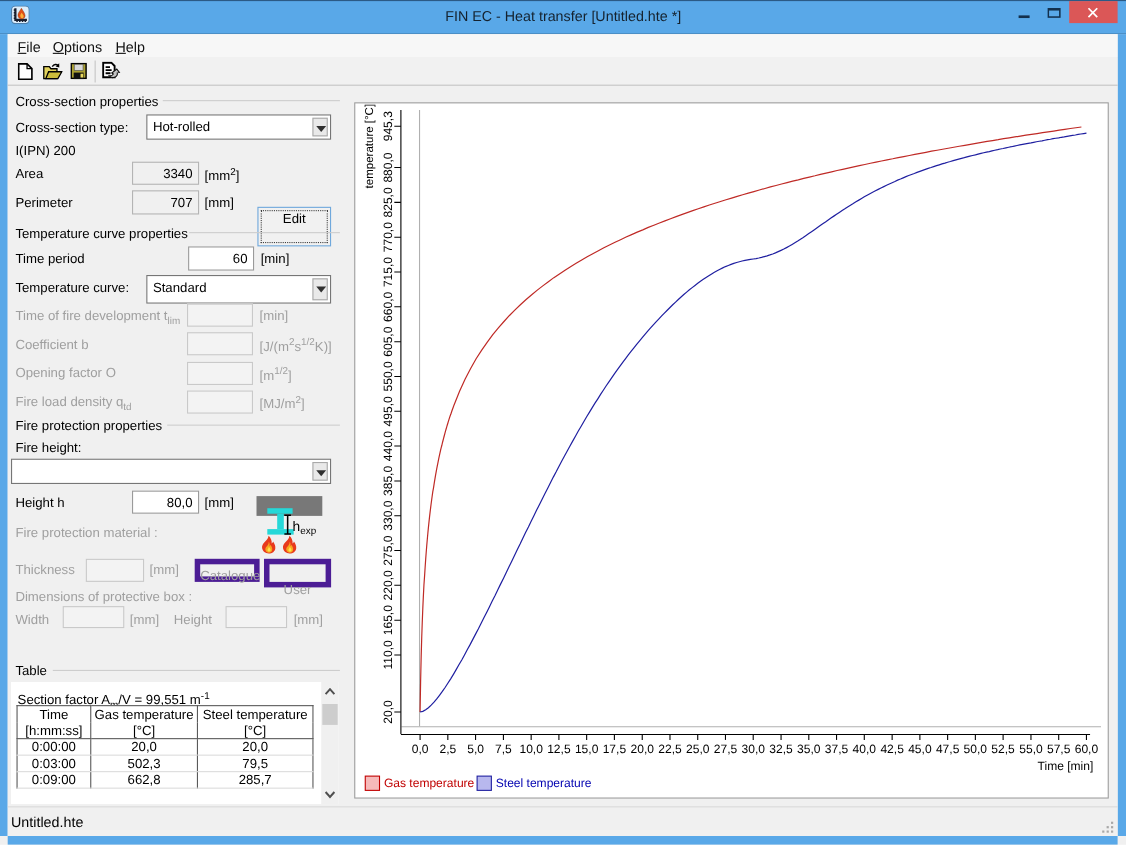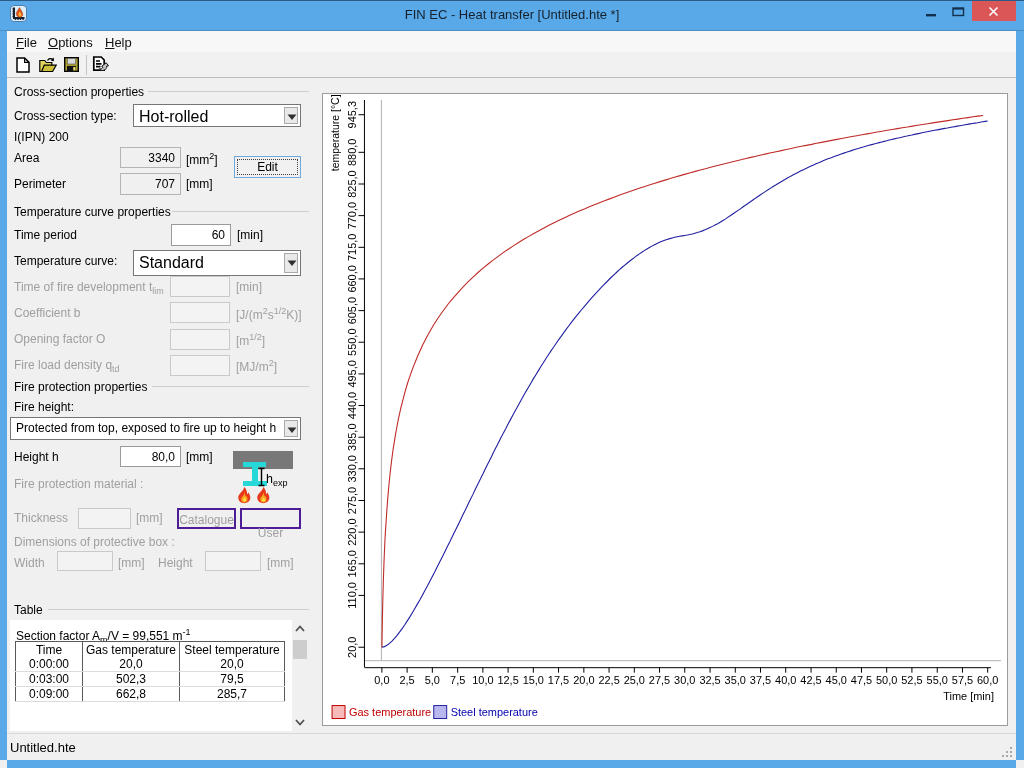--- a/index.html
+++ b/index.html
@@ -16,25 +16,25 @@
 #content{left:7px;top:78px;width:1009px;height:655px;background:#f0f0f0}
 #statusbar{left:7px;top:733px;width:1009px;height:27px;background:#f0f0f0;border-top:1px solid #d9d9d9}
 .lbl{position:absolute;font-size:12px;white-space:nowrap}
 .dis{color:#9f9f9f}
 .grp{position:absolute;font-size:12px;color:#000;white-space:nowrap}
 .gline{position:absolute;height:1px;background:#cdcdcd}
 .tb{position:absolute;border:1px solid #b4b4b4;background:#f0f0f0;font-size:12px;text-align:right;padding:3px 5px 0 0}
 .tbw{position:absolute;border:1px solid #9a9a9a;background:#fff;font-size:12px;text-align:right;padding:3px 5px 0 0}
 .tbd{position:absolute;border:1px solid #c9c9c9;background:#f3f3f3}
 .combo{position:absolute;background:#fff;border:1px solid #767676}
-.combo .txt{position:absolute;left:5px;top:3px;font-size:16px;white-space:nowrap}
+.combo .txt{position:absolute;left:5px;top:3px;font-size:12px;white-space:nowrap}
 .cbtn{position:absolute;right:2px;top:2px;bottom:2px;width:14px;background:#e9e9e9;border:1px solid #a9a9a9}
 .cbtn svg{position:absolute;left:2px;top:4px}
 .btn{position:absolute;background:linear-gradient(#f4f4f4,#e9e9e9);border:1px solid #acacac;font-size:12px;text-align:center}
-.btnd{position:absolute;background:#f0f0f0;border:2px solid #4c1d95;color:#9f9f9f;font-size:12px;text-align:center}
+.btnd{position:absolute;background:#f0f0f0;border:5px solid #4c1d95;color:#9f9f9f;font-size:12px;text-align:center}
 sup,sub{font-size:9px}
 </style></head><body>
 <div class="abs" id="titlebar"></div>
 <div class="abs" id="bl"></div>
 <div class="abs" id="br"></div>
 <div class="abs" id="bb"></div>
 <div class="abs" id="title">FIN EC - Heat transfer [Untitled.hte *]</div>
 <svg class="abs" style="left:10px;top:5px" width="17" height="17" viewBox="0 0 17 17">
  <rect x="0.5" y="0.5" width="16" height="16" rx="3.5" fill="#ddeefc" stroke="#4d7fab"></rect>
  <path d="M4 2.5 L4 13 L14.5 13" stroke="#1a1f2e" stroke-width="2" fill="none"></path>
@@ -93,21 +93,21 @@
       </svg>
     </span>
   </div>
 <div class="lbl" style="left:14px;top:130px">I(IPN) 200</div>
 <div class="lbl" style="left:14px;top:151px">Area</div>
 <div class="tb" style="left:120px;top:147px;width:61px;height:21px">3340</div>
 <div class="lbl" style="left:186px;top:151px">[mm<sup>2</sup>]</div>
 <div class="lbl" style="left:14px;top:177px">Perimeter</div>
 <div class="tb" style="left:120px;top:173px;width:61px;height:22px">707</div>
 <div class="lbl" style="left:186px;top:177px">[mm]</div>
-<div class="btn" style="left:234px;top:156px;width:67px;height:22px;border:1px solid #6fa8dc;background:#f1f1f1">
+<div class="btn" style="left:234px;top:188px;width:67px;height:36px;border:1px solid #6fa8dc;background:#f1f1f1">
     <div style="position:absolute;left:3px;top:3px;right:3px;bottom:3px;outline:1px dotted #404040"></div>
     <div style="position:absolute;left:0;top:3px;width:100%">Edit</div>
   </div>
 <div class="grp" style="left:14px;top:205px">Temperature curve properties</div>
 <div class="gline" style="left:172px;top:211px;width:137px"></div>
 <div class="lbl" style="left:14px;top:228px">Time period</div>
 <div class="tbw" style="left:171px;top:224px;width:60px;height:22px">60</div>
 <div class="lbl" style="left:237px;top:228px">[min]</div>
 <div class="lbl" style="left:14px;top:254px">Temperature curve:</div>
 <div class="combo" style="left:133px;top:250px;width:168px;height:26px">
@@ -127,21 +127,20 @@
 <div class="lbl dis" style="left:14px;top:332px">Opening factor O</div>
 <div class="tbd" style="left:170px;top:329px;width:60px;height:21px"></div>
 <div class="lbl dis" style="left:236px;top:332px">[m<sup>1/2</sup>]</div>
 <div class="lbl dis" style="left:14px;top:358px">Fire load density q<sub>td</sub></div>
 <div class="tbd" style="left:170px;top:355px;width:60px;height:21px"></div>
 <div class="lbl dis" style="left:236px;top:358px">[MJ/m<sup>2</sup>]</div>
 <div class="grp" style="left:14px;top:380px">Fire protection properties</div>
 <div class="gline" style="left:152px;top:386px;width:157px"></div>
 <div class="lbl" style="left:14px;top:400px">Fire height:</div>
 <div class="combo" style="left:10px;top:417px;width:291px;height:23px">
-    <span class="txt" style="font-size:12px">Protected from top, exposed to fire up to height h</span>
  <span class="cbtn">
       <svg width="10" height="10" viewBox="0 0 10 10">
         <path d="M0.5 2.5 L9.5 2.5 L5 8 Z" fill="#303030"></path>
       </svg>
     </span>
   </div>
 <div class="lbl" style="left:14px;top:450px">Height h</div>
 <div class="tbw" style="left:120px;top:446px;width:61px;height:21px">80,0</div>
 <div class="lbl" style="left:186px;top:450px">[mm]</div>
 <svg class="abs" style="left:233px;top:451px" width="62" height="56" viewBox="0 0 62 56">
@@ -283,20 +282,25 @@
       <col style="width:67px">
       <col style="width:97px">
       <col style="width:105px">
     </colgroup>
 <tbody>
       <tr style="height:15px">
         <td class="th">Time</td>
         <td class="th">Gas temperature</td>
         <td class="th">Steel temperature</td>
       </tr>
+<tr style="height:15px">
+        <td class="th2">[h:mm:ss]</td>
+        <td class="th2">[°C]</td>
+        <td class="th2">[°C]</td>
+      </tr>
 <tr class="dr">
         <td>0:00:00</td>
         <td>20,0</td>
         <td>20,0</td>
       </tr>
 <tr class="dr">
         <td>0:03:00</td>
         <td>502,3</td>
         <td>79,5</td>
       </tr>

